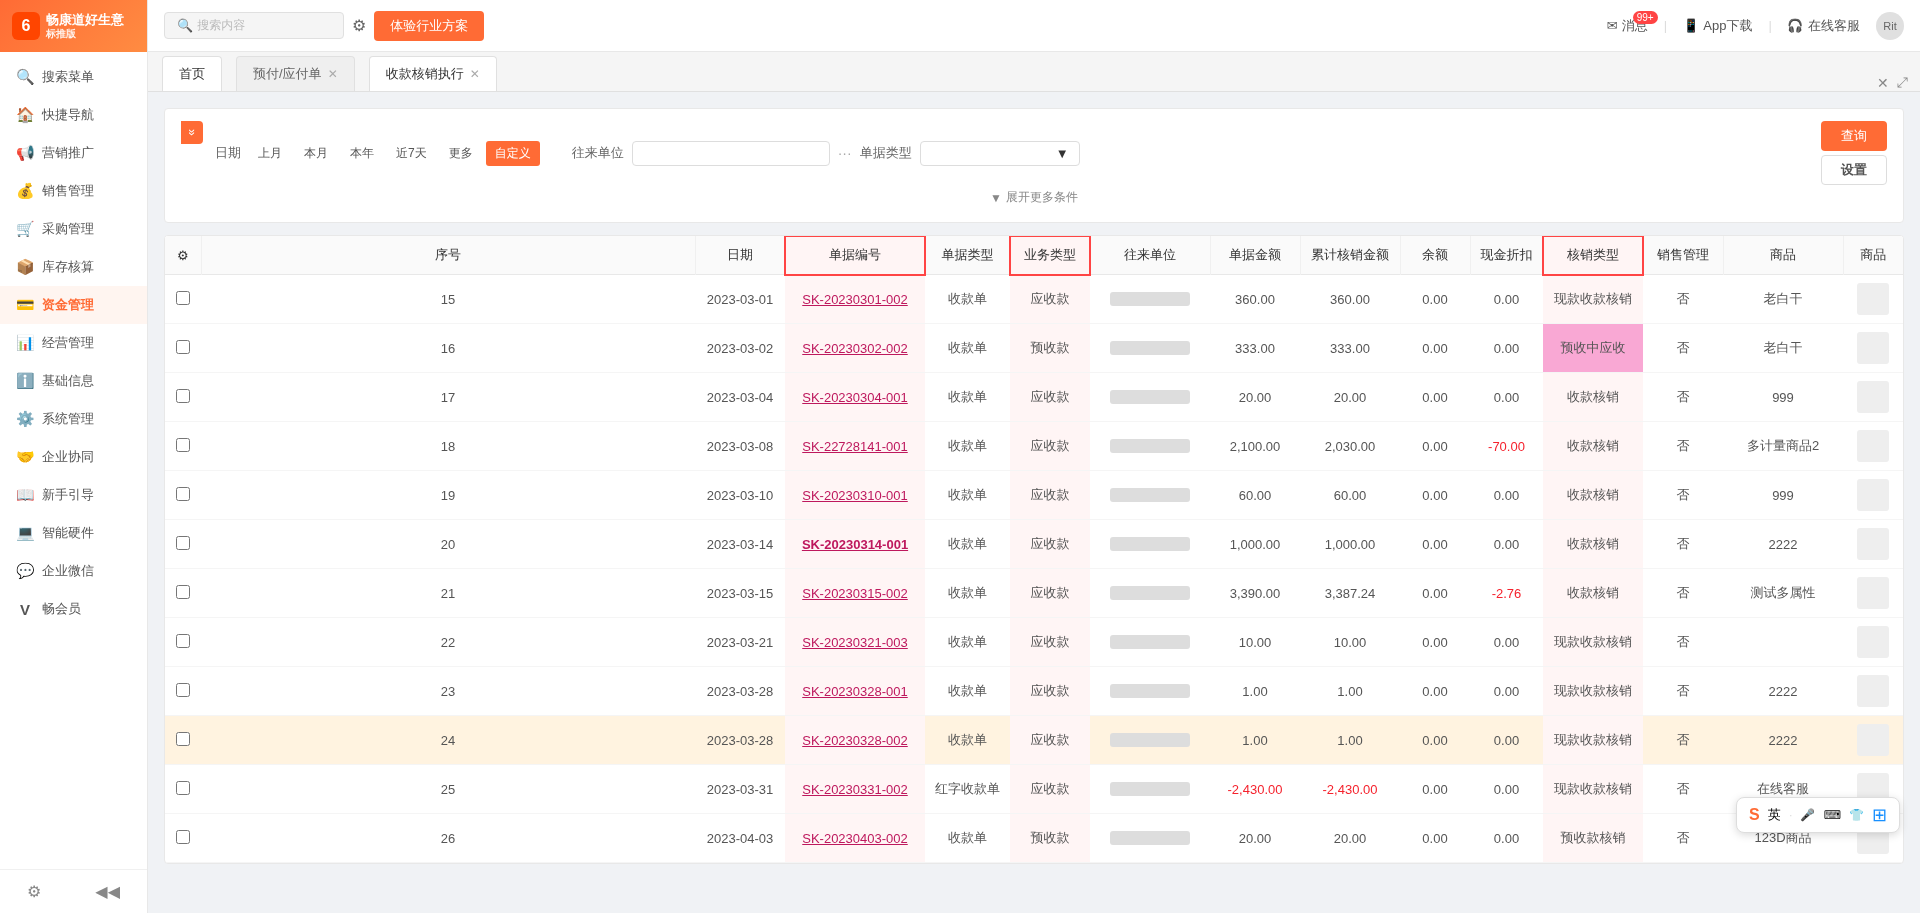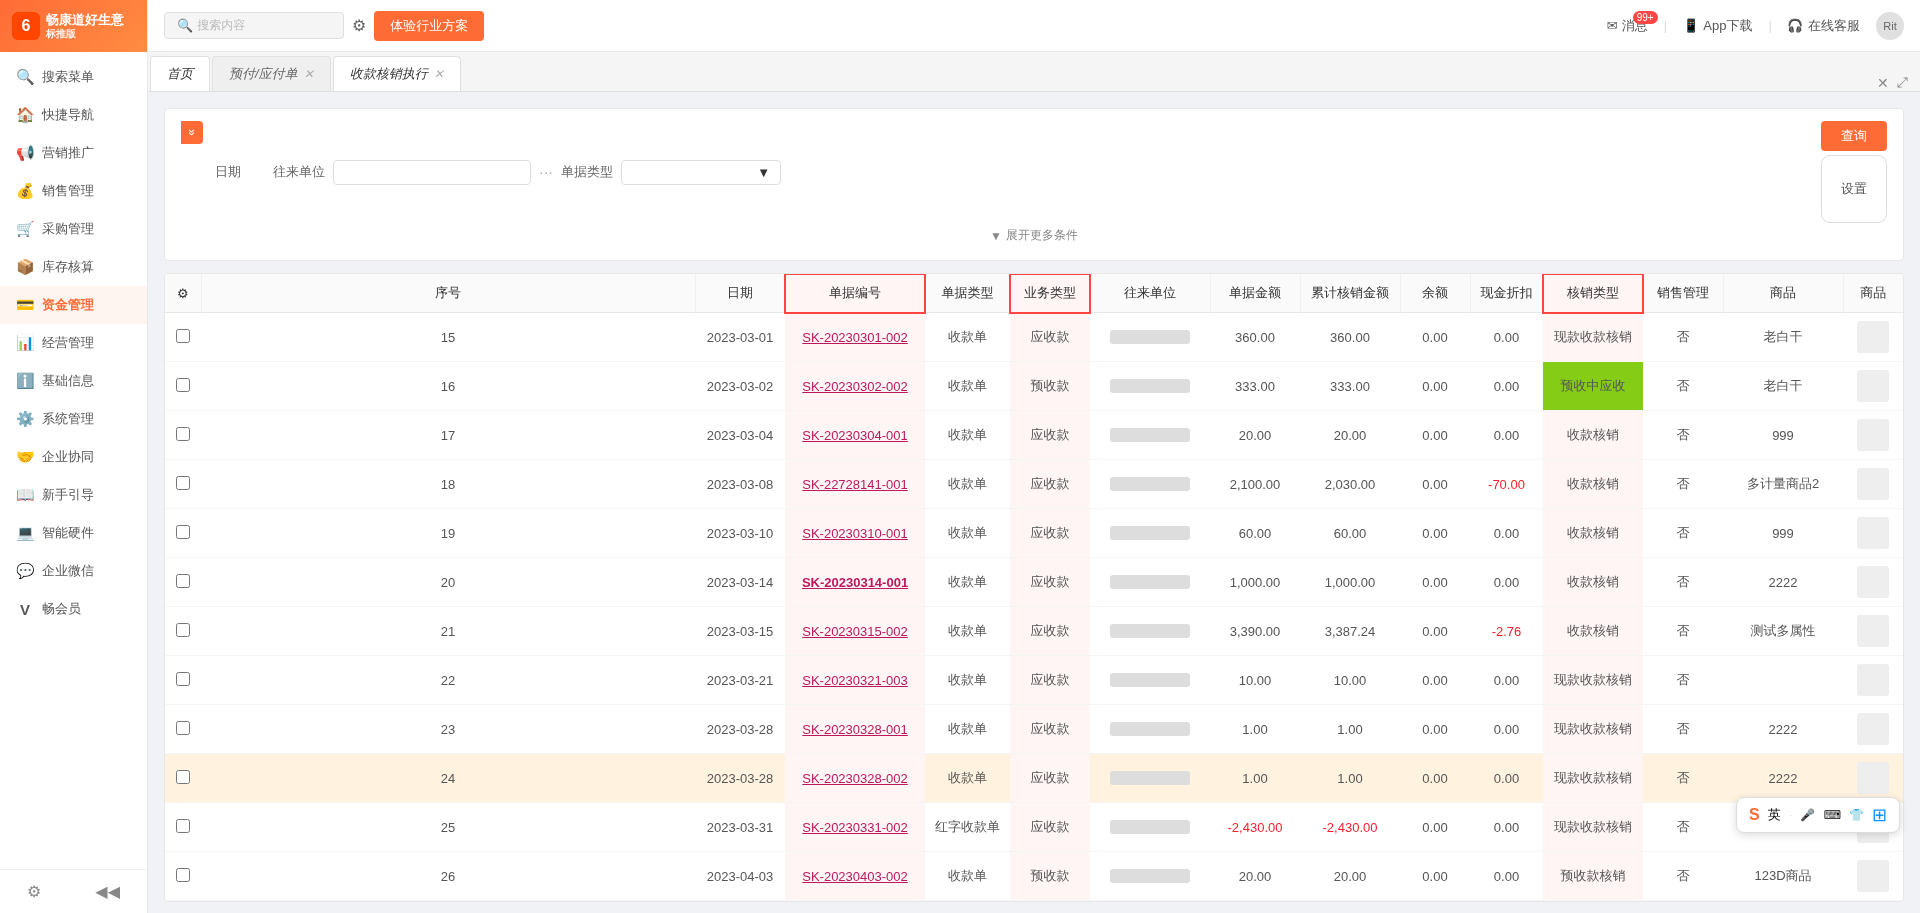--- a/index.html
+++ b/index.html
@@ -91,21 +91,21 @@
       height: 40px; background: #f5f5f5;
       border-bottom: 1px solid #e0e0e0;
       display: flex; align-items: flex-end; padding: 0 0 0 0;
     }
     .tab {
       display: flex; align-items: center; gap: 6px;
       padding: 8px 16px; font-size: 13px;
       cursor: pointer; border: 1px solid #e0e0e0;
       background: #efefef; color: #666;
       border-bottom: none; border-radius: 4px 4px 0 0;
-      margin-left: 2px; position: relative; font-style: italic;
+      margin-left: 14px; position: relative;
     }
     .tab.active { background: #fff; color: #333; font-weight: 500; border-bottom-color: #fff; }
     .tab-home { color: #333; background: #fff; border-bottom-color: #fff; }
     .tab-close { font-size: 12px; color: #aaa; cursor: pointer; }
     .tabbar-right { margin-left: auto; display: flex; align-items: center; padding-right: 12px; gap: 8px; }
     .tabbar-right span { cursor: pointer; color: #888; font-size: 16px; }
 
     
     .page-content { flex: 1; overflow: auto; padding: 16px; background: #f0f2f5; }
 
@@ -145,22 +145,22 @@
       font-size: 13px; color: #333; min-width: 160px;
       display: flex; align-items: center; justify-content: space-between;
     }
     .filter-ellipsis { color: #aaa; font-size: 14px; cursor: pointer; }
     .filter-query-btn {
       background: #ff6b35; color: white; border: none;
       padding: 6px 20px; border-radius: 4px; font-size: 13px; cursor: pointer;
       margin-left: auto;
     }
     .filter-set-btn {
-      border: 1px solid #ddd; background: #fff; padding: 24px 16px;
-      border-radius: 9px; font-size: 13px; color: #555; cursor: pointer;
+      border: 1px solid #ddd; background: #fff; padding: 5px 16px;
+      border-radius: 4px; font-size: 13px; color: #555; cursor: pointer; font-weight: bold;
     }
     .expand-bar {
       display: flex; align-items: center; justify-content: center;
       color: #888; font-size: 12px; padding: 4px; cursor: pointer;
       gap: 4px;
     }
 
     
     .table-wrap {
       background: #fff; border-radius: 4px;
@@ -362,20 +362,28 @@
 
     <div class="filter-bar">
       <div style="display:flex; align-items:flex-start; gap:12px;">
 
         <button class="btn-expand-left">»</button>
 
         <div style="flex:1;">
           <div class="filter-main-row">
             <div class="filter-group">
               <span class="filter-label">日期</span>
+              <div class="filter-date-group">
+                <span class="filter-btn">上月</span>
+                <span class="filter-btn">本月</span>
+                <span class="filter-btn">本年</span>
+                <span class="filter-btn">近7天</span>
+                <span class="filter-btn">更多</span>
+                <span class="filter-btn active-custom">自定义</span>
+              </div>
 
               <span class="filter-sep"></span>
               <span class="filter-label">往来单位</span>
               <input class="filter-input" type="text" value="" style="">
 
               <span class="filter-ellipsis">···</span>
 
               <span class="filter-label">单据类型</span>
               <div class="filter-select">
                 <span></span>
@@ -442,21 +450,21 @@
       <td>16</td>
       <td>2023-03-02</td>
       <td class="link" style="background:#fff5f5;">SK-20230302-002</td>
       <td>收款单</td>
       <td style="background:#fff5f5;">预收款</td>
       <td><span class="partner-blur">&nbsp;&nbsp;&nbsp;&nbsp;&nbsp;&nbsp;&nbsp;&nbsp;&nbsp;&nbsp;&nbsp;&nbsp;</span></td>
       <td class="">333.00</td>
       <td class="">333.00</td>
       <td>0.00</td>
       <td class="">0.00</td>
-      <td style="background:#84cc16;">预收中应收</td>
+      <td style="background:#f9a8d4;">预收中应收</td>
       <td>否</td>
       <td>老白干</td>
       <td><span style="background:#eee; display:inline-block; width:32px; height:32px; border-radius:3px; vertical-align:middle;"></span></td>
     </tr>
             <tr>
       <td><input type="checkbox" style="width: 14px; height: 14px;"></td>
       <td>17</td>
       <td>2023-03-04</td>
       <td class="link" style="background:#fff5f5;">SK-20230304-001</td>
       <td>收款单</td>

